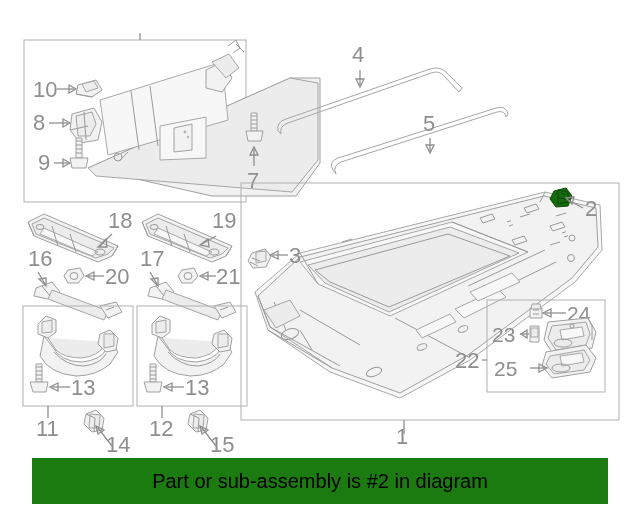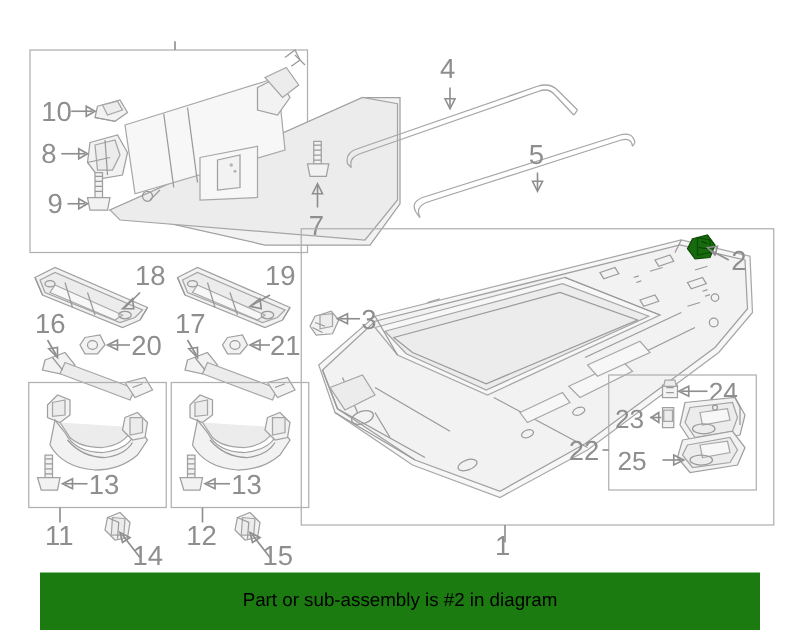--- a/index.html
+++ b/index.html
@@ -13,21 +13,21 @@
   .ln2{stroke:#a6a6a6;stroke-width:1;fill:none;}
   .box{stroke:#b0b0b0;stroke-width:1;fill:none;}
   .part{stroke:#a0a0a0;stroke-width:1;fill:#f2f2f2;}
   .part2{stroke:#a5a5a5;stroke-width:1;fill:#ececec;}
   .part3{stroke:#a8a8a8;stroke-width:1;fill:#f7f7f7;}
   .lead{stroke:#8e8e8e;stroke-width:1.3;fill:none;}
   .hl{stroke:#0c4a06;stroke-width:1;fill:#166b0c;}
   #banner{position:absolute;left:32px;top:458px;width:576px;height:46px;
           background:#1b7a10;color:#000;display:flex;flex-direction:column;
           align-items:center;justify-content:center;line-height:1.12;}
-  #banner div{font-size:15px;white-space:nowrap;}
+  #banner div{font-size:20px;white-space:nowrap;}
 </style>
 </head>
 <body>
 
 <div id="stage">
 
   <svg id="diagram" viewBox="0 0 640 512">
 
     <g>
       <rect class="box" x="24" y="40" width="222" height="162"></rect>

